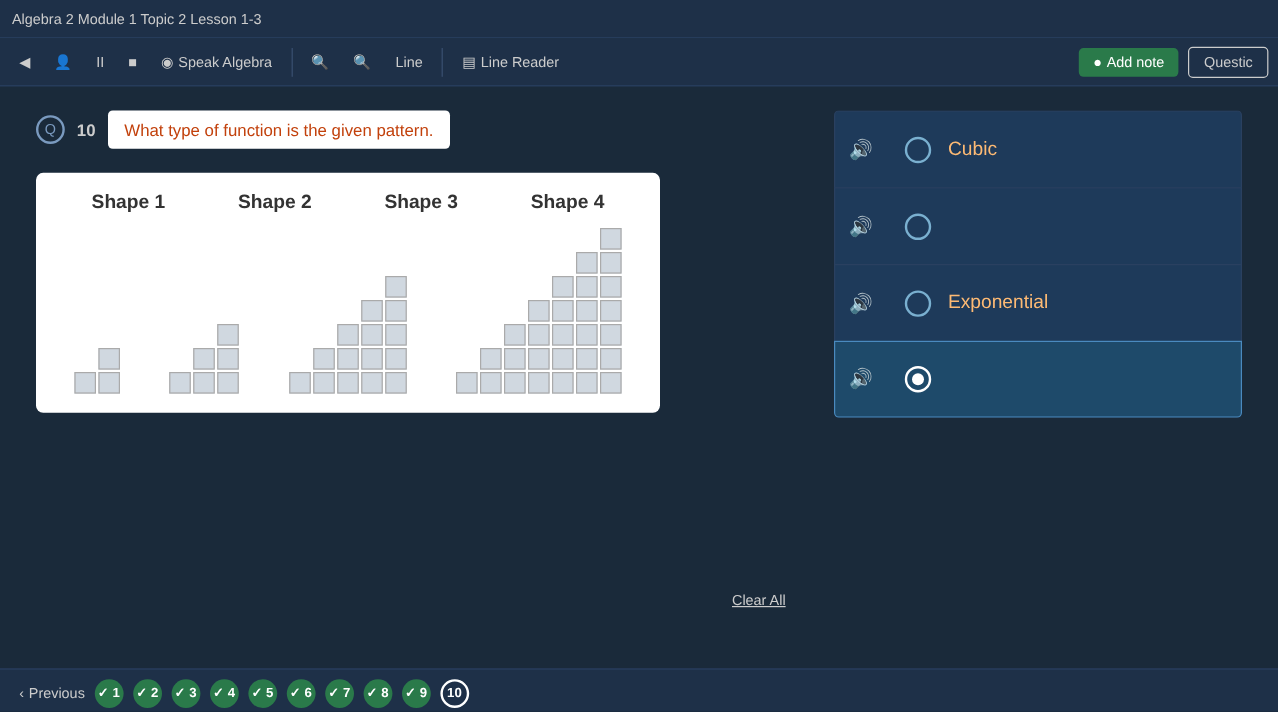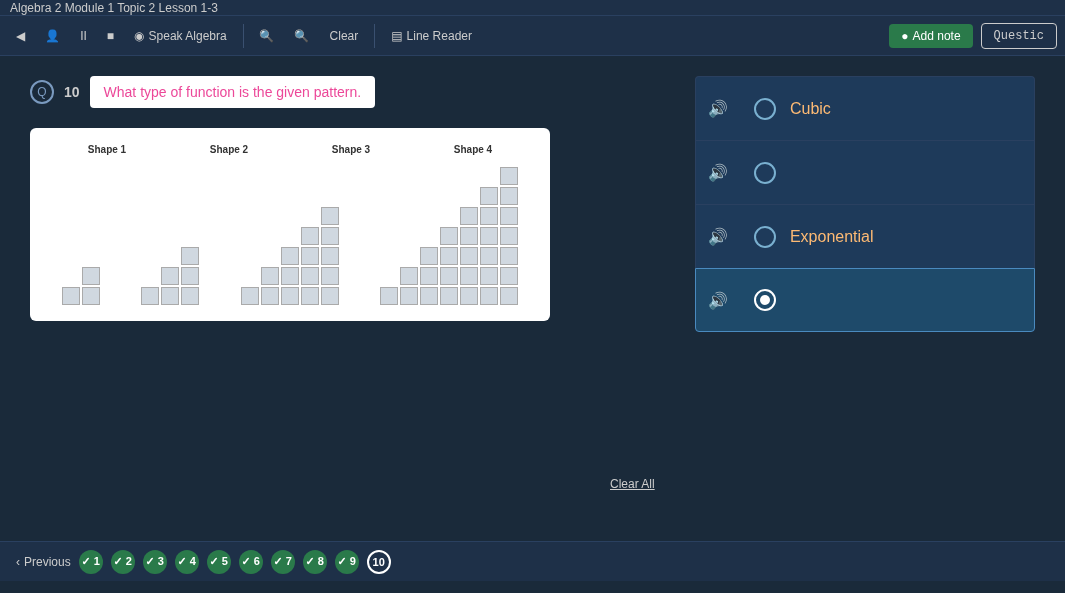--- a/index.html
+++ b/index.html
@@ -10,21 +10,21 @@
       font-family: Arial, sans-serif;
       overflow: hidden;
       color: white;
     }
 
     
     .top-bar {
       background: #1e3048;
       border-bottom: 1px solid #2a4060;
       padding: 0 10px;
-      height: 16px;
+      height: 32px;
       display: flex;
       align-items: center;
     }
     .top-bar-title {
       font-size: 12px;
       color: #ccc;
     }
 
     
     .toolbar {
@@ -73,21 +73,20 @@
       gap: 4px;
     }
     .question-btn {
       background: none;
       border: 1px solid #ccc;
       color: #ccc;
       font-size: 12px;
       padding: 5px 12px;
       border-radius: 4px;
       cursor: pointer;
-      font-family: Liberation Mono, monospace;
     }
 
     
     .main-content {
       display: flex;
       height: calc(593px - 28px - 40px - 40px);
       padding: 20px 30px;
       gap: 20px;
     }
 
@@ -112,40 +111,40 @@
       font-size: 12px;
       color: #7a9abf;
     }
     .question-number {
       font-size: 14px;
       color: #ccc;
       font-weight: bold;
     }
     .question-text-box {
       background: white;
-      color: #ec4899;
+      color: #c2410c;
       padding: 8px 14px;
       border-radius: 4px;
       font-size: 14px;
       font-weight: 500;
     }
 
     
     .shapes-container {
       background: white;
       border-radius: 6px;
       padding: 16px;
       color: #1a2a3a;
       width: 520px;
     }
     .shapes-header {
       display: flex;
       justify-content: space-around;
       margin-bottom: 12px;
-      font-size: 10px;
+      font-size: 16px;
       font-weight: 600;
       color: #333;
     }
     .shapes-row {
       display: flex;
       justify-content: space-around;
       align-items: flex-end;
       gap: 10px;
     }
     .cell {
@@ -276,21 +275,21 @@
   <button class="toolbar-btn">
     <span>■</span>
   </button>
   <button class="toolbar-btn">
     <span>◉</span>
     <span>Speak Algebra</span>
   </button>
   <div class="toolbar-divider"></div>
   <button class="toolbar-btn">🔍</button>
   <button class="toolbar-btn">🔍</button>
-  <span class="toolbar-btn">Clear</span>
+  <span class="toolbar-btn">Line</span>
   <div class="toolbar-divider"></div>
   <button class="toolbar-btn">
     <span>▤</span>
     <span>Line Reader</span>
   </button>
   <div class="toolbar-spacer"></div>
   <div class="toolbar-right">
     <button class="add-note-btn">
       <span>●</span>
       <span>Add note</span>

